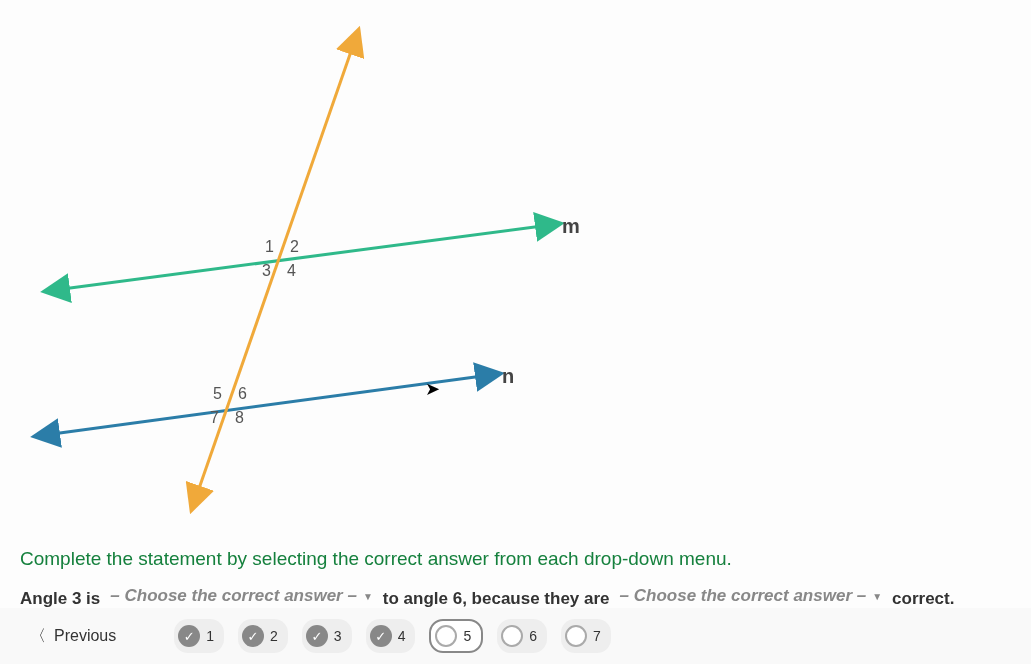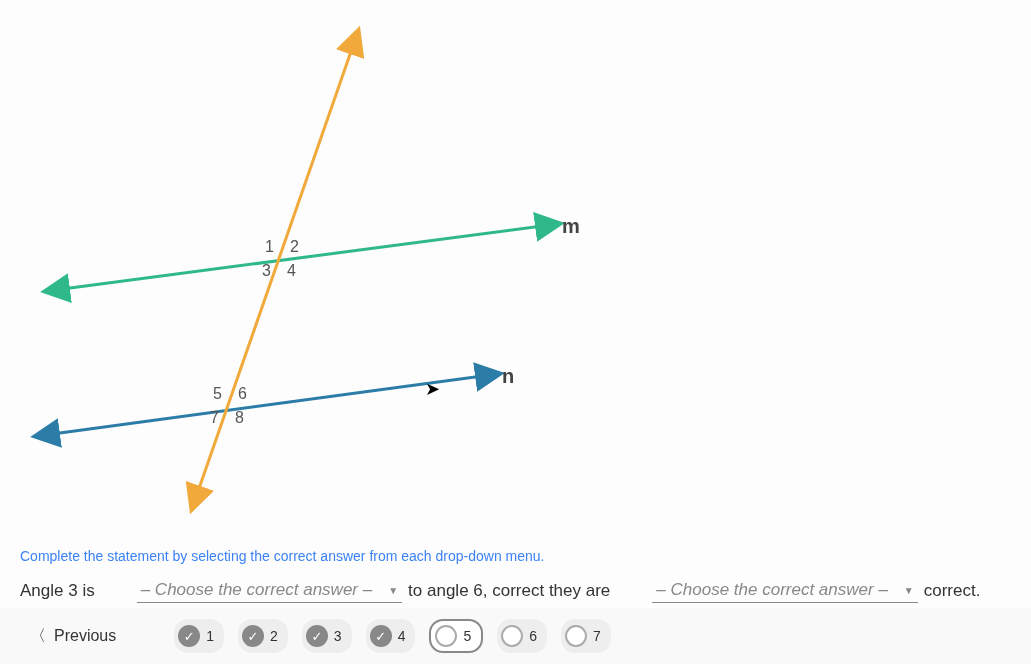--- a/index.html
+++ b/index.html
@@ -26,44 +26,44 @@
     font-family: Arial, sans-serif;
   }
   .line-label {
     position: absolute;
     font-size: 20px;
     font-weight: bold;
     color: #444;
   }
   .prompt {
     padding: 18px 20px 8px 20px;
-    font-size: 14px;
-    color: #3b82f6;
+    font-size: 19px;
+    color: #15803d;
     background:#fdfdfd;
   }
   .sentence {
     padding: 6px 20px 14px 20px;
     font-size: 17px;
     color: #333;
     display: flex;
     flex-wrap: wrap;
-    align-items: center;
+    align-items: flex-end;
     gap: 6px;
     background:#fdfdfd;
+    font-weight:bold;
   }
   .dd {
     display: inline-flex;
     align-items: center;
-    gap: 16px;
+    gap: 6px;
     border-bottom: 1px solid #888;
     padding: 2px 4px;
     color: #888;
     font-style: italic;
     cursor: pointer;
-    margin-left: 36px;
   }
   .dd .caret {
     font-size: 10px;
     color: #888;
   }
   .footer {
     position: absolute;
     bottom: 0;
     left: 0;
     right: 0;
@@ -156,21 +156,21 @@
 </div>
 
 <div class="prompt">Complete the statement by selecting the correct answer from each drop-down menu.</div>
 
 <div class="sentence">
   <span>Angle 3 is</span>
   <span class="dd">
     <span>– Choose the correct answer –</span>
     <span class="caret">▼</span>
   </span>
-  <span>to angle 6, correct they are</span>
+  <span>to angle 6, because they are</span>
   <span class="dd">
     <span>– Choose the correct answer –</span>
     <span class="caret">▼</span>
   </span>
   <span>correct.</span>
 </div>
 
 <div class="footer">
   <div class="prev">
     <span>〈</span>

